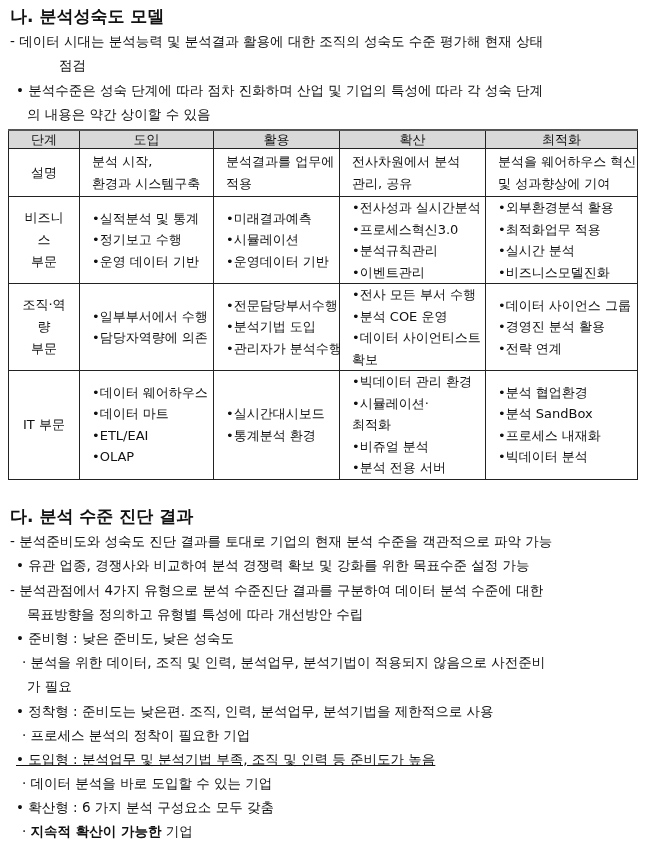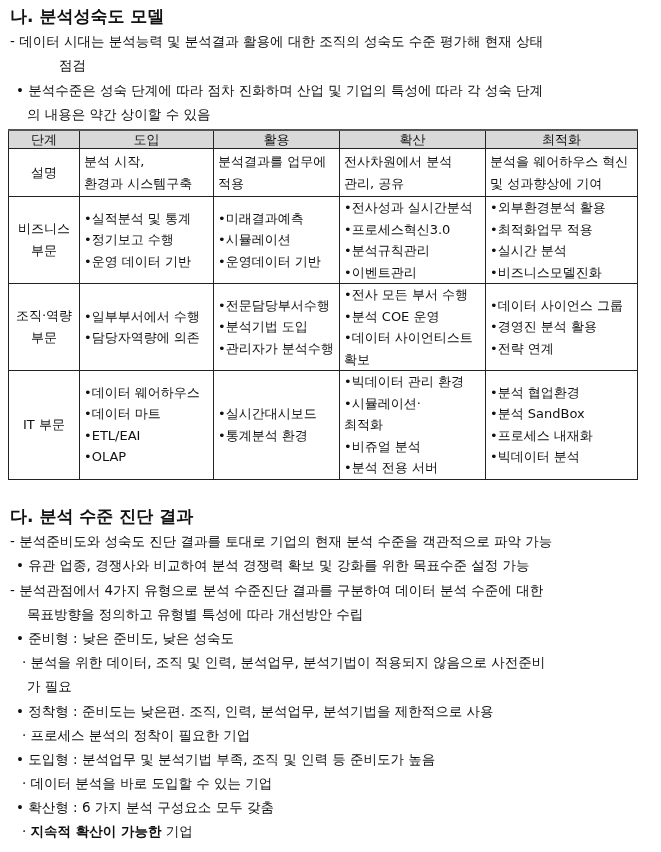--- a/index.html
+++ b/index.html
@@ -9,21 +9,21 @@
     color:#111111; font-size:13.5px;
   }
   .line { position:absolute; left:0; white-space:nowrap; line-height:20px; }
   .h { font-weight:bold; font-size:17px; }
   .b { font-weight:bold; }
   table.mat {
     position:absolute; left:8px; top:129px; width:629px;
     border-collapse:collapse; table-layout:fixed; font-size:13px;
   }
   table.mat td, table.mat th {
-    border:1.5px solid #222; padding:0 4px; vertical-align:middle;
+    border:1.5px solid #222; padding:0 12px; vertical-align:middle;
   }
   table.mat th {
     background:#d9d9d9; font-weight:normal; height:17px; line-height:17px;
     text-align:center; border-top:2px solid #555;
   }
   table.mat td.rowhead { text-align:center; line-height:22px; }
   table.mat td .it { line-height:21.5px; white-space:nowrap; display:block; }
 </style>
 </head>
 <body>
@@ -151,18 +151,18 @@
 <div class="line h" style="left:10px; top:506px;">다. 분석 수준 진단 결과</div>
 <div class="line" style="left:10px; top:531px;">- 분석준비도와 성숙도 진단 결과를 토대로 기업의 현재 분석 수준을 객관적으로 파악 가능</div>
 <div class="line" style="left:16px; top:555px;">• 유관 업종, 경쟁사와 비교하여 분석 경쟁력 확보 및 강화를 위한 목표수준 설정 가능</div>
 <div class="line" style="left:10px; top:580px;">- 분석관점에서 4가지 유형으로 분석 수준진단 결과를 구분하여 데이터 분석 수준에 대한</div>
 <div class="line" style="left:27px; top:604px;">목표방향을 정의하고 유형별 특성에 따라 개선방안 수립</div>
 <div class="line" style="left:16px; top:628px;">• 준비형 : 낮은 준비도, 낮은 성숙도</div>
 <div class="line" style="left:22px; top:652px;">· 분석을 위한 데이터, 조직 및 인력, 분석업무, 분석기법이 적용되지 않음으로 사전준비</div>
 <div class="line" style="left:27px; top:676px;">가 필요</div>
 <div class="line" style="left:16px; top:701px;">• 정착형 : 준비도는 낮은편. 조직, 인력, 분석업무, 분석기법을 제한적으로 사용</div>
 <div class="line" style="left:22px; top:725px;">· 프로세스 분석의 정착이 필요한 기업</div>
-<div class="line" style="left:16px; top:749px;">• 도입형 : 분석업무 및 분석기법 부족, 조직 및 인력 등 준비도가 높음</div>
+<div class="line" style="left:16px; top:749px;text-decoration:underline;">• 도입형 : 분석업무 및 분석기법 부족, 조직 및 인력 등 준비도가 높음</div>
 <div class="line" style="left:22px; top:773px;">· 데이터 분석을 바로 도입할 수 있는 기업</div>
 <div class="line" style="left:16px; top:797px;">• 확산형 : 6 가지 분석 구성요소 모두 갖춤</div>
 <div class="line" style="left:22px; top:821px;">
   <span>· </span><span class="b">지속적 확산이 가능한</span><span> 기업</span>
 </div>
 
 </body></html>

